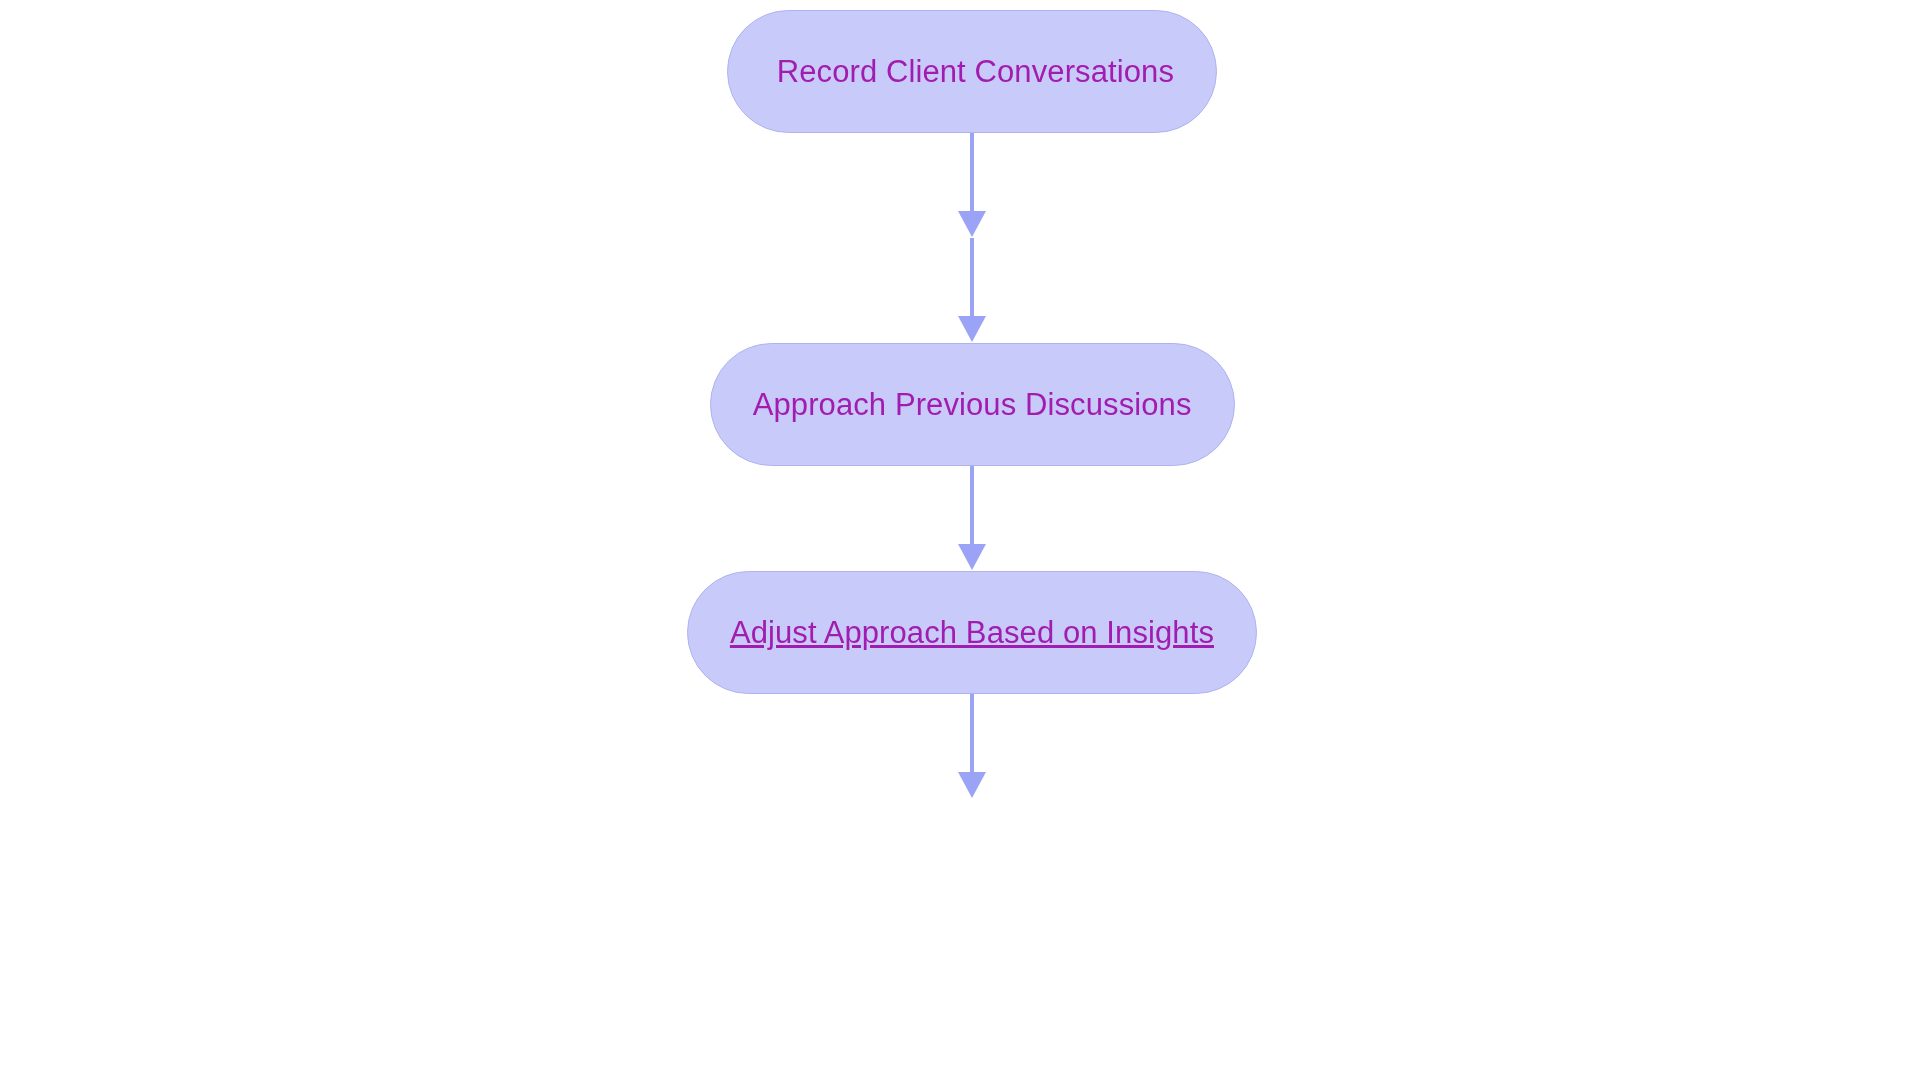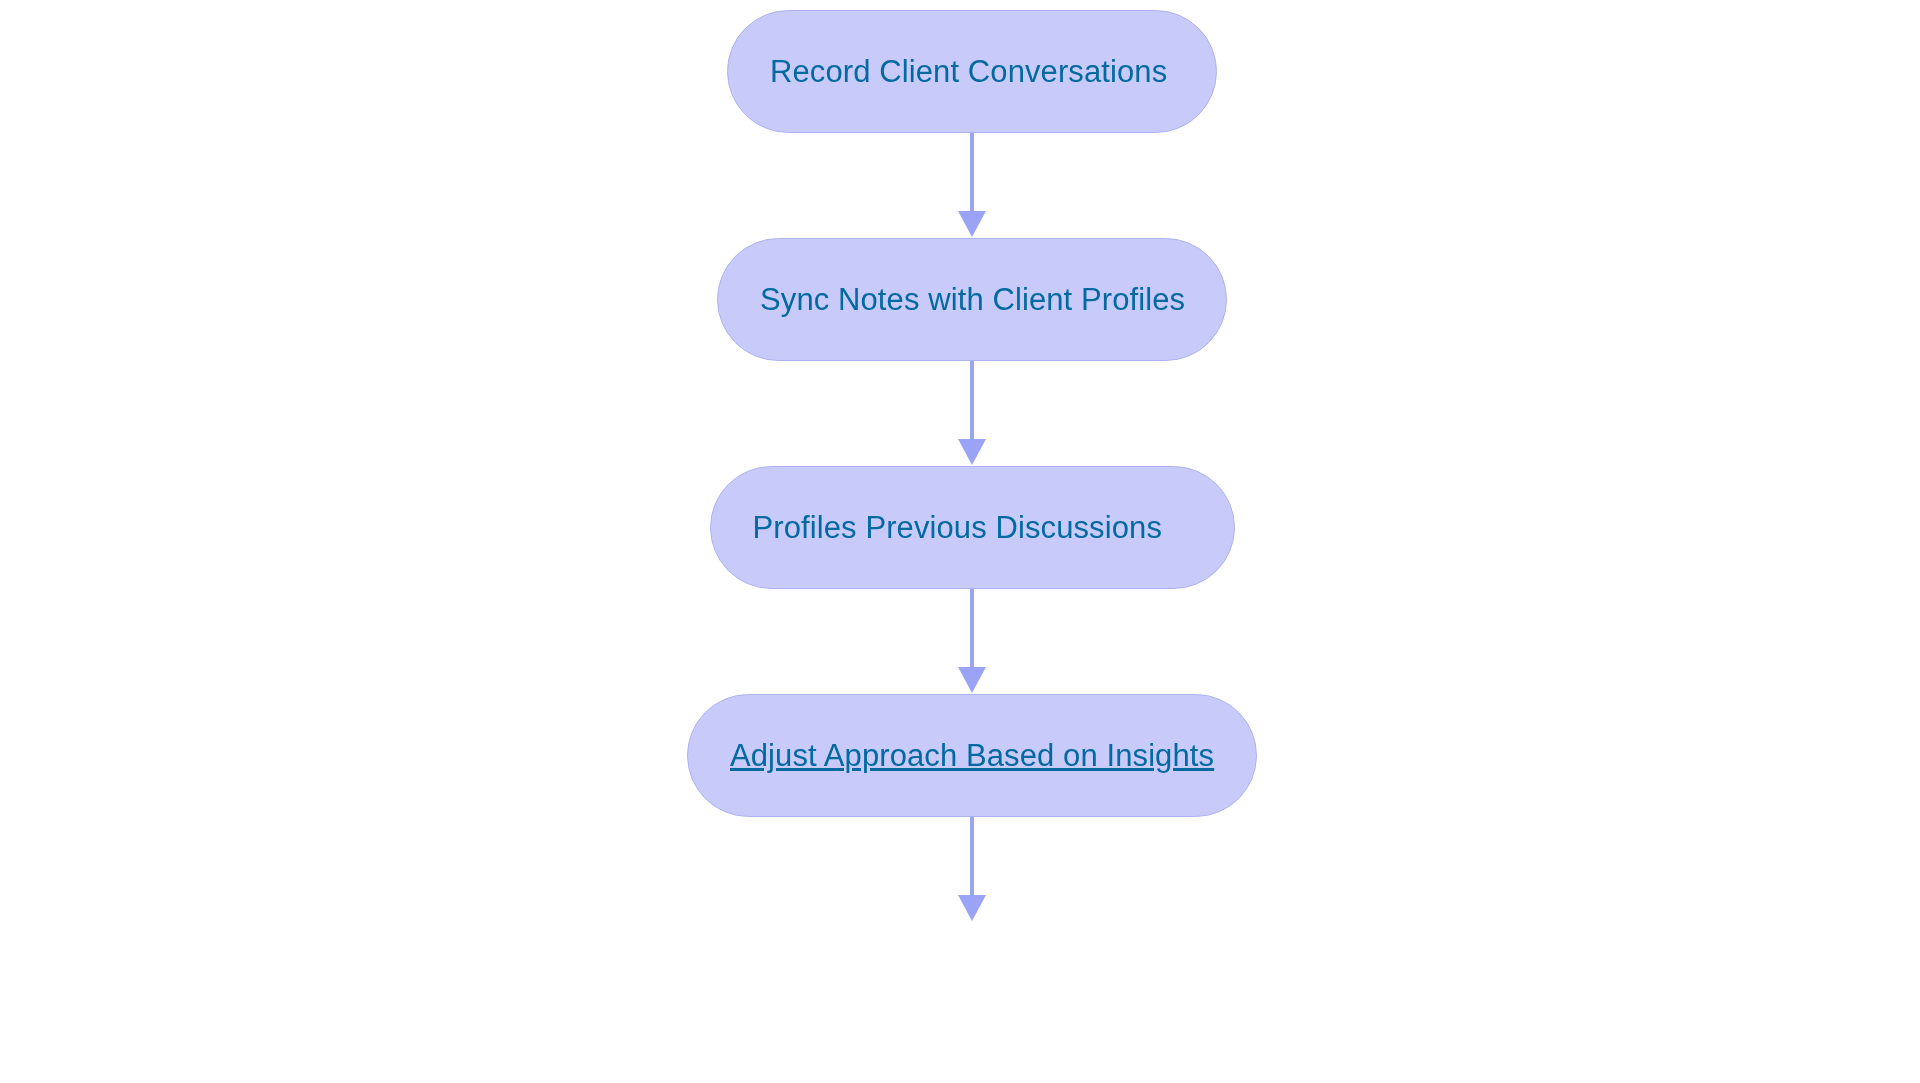--- a/index.html
+++ b/index.html
@@ -27,25 +27,25 @@
     display: flex;
     flex-direction: column;
     align-items: center;
     justify-content: flex-start;
   }
   .node {
     box-sizing: border-box;
     height: 123px;
     display: flex;
     align-items: center;
-    justify-content: flex-start;
+    justify-content: flex-end;
     background: #c8cbfa;
     border: 1.6px solid #aeb3f0;
     border-radius: 61.5px;
-    color: #0369a1;
+    color: #a21caf;
     font-size: 31px;
     font-weight: 400;
     letter-spacing: 0.1px;
     white-space: nowrap;
     padding: 0 42px;
     position: relative;
     margin-left: 24px;
   }
   .node-label {
     display: block;
@@ -77,33 +77,30 @@
       <span class="node-label">Record Client Conversations</span>
     </div>
 
     <div class="connector">
       <svg viewBox="0 0 80 105" xmlns="http://www.w3.org/2000/svg" aria-hidden="true">
         <line x1="40" y1="0" x2="40" y2="86" stroke="#9aa3f5" stroke-width="4"></line>
         <polygon points="26,78 54,78 40,104" fill="#9aa3f5"></polygon>
       </svg>
     </div>
 
-    <div class="node" style="width:510px;">
-      <span class="node-label">Sync Notes with Client Profiles</span>
-    </div>
 
     <div class="connector">
       <svg viewBox="0 0 80 105" xmlns="http://www.w3.org/2000/svg" aria-hidden="true">
         <line x1="40" y1="0" x2="40" y2="86" stroke="#9aa3f5" stroke-width="4"></line>
         <polygon points="26,78 54,78 40,104" fill="#9aa3f5"></polygon>
       </svg>
     </div>
 
     <div class="node" style="width:525px;">
-      <span class="node-label">Profiles Previous Discussions</span>
+      <span class="node-label">Approach Previous Discussions</span>
     </div>
 
     <div class="connector">
       <svg viewBox="0 0 80 105" xmlns="http://www.w3.org/2000/svg" aria-hidden="true">
         <line x1="40" y1="0" x2="40" y2="86" stroke="#9aa3f5" stroke-width="4"></line>
         <polygon points="26,78 54,78 40,104" fill="#9aa3f5"></polygon>
       </svg>
     </div>
 
     <div class="node" style="width:570px;text-decoration:underline;">

